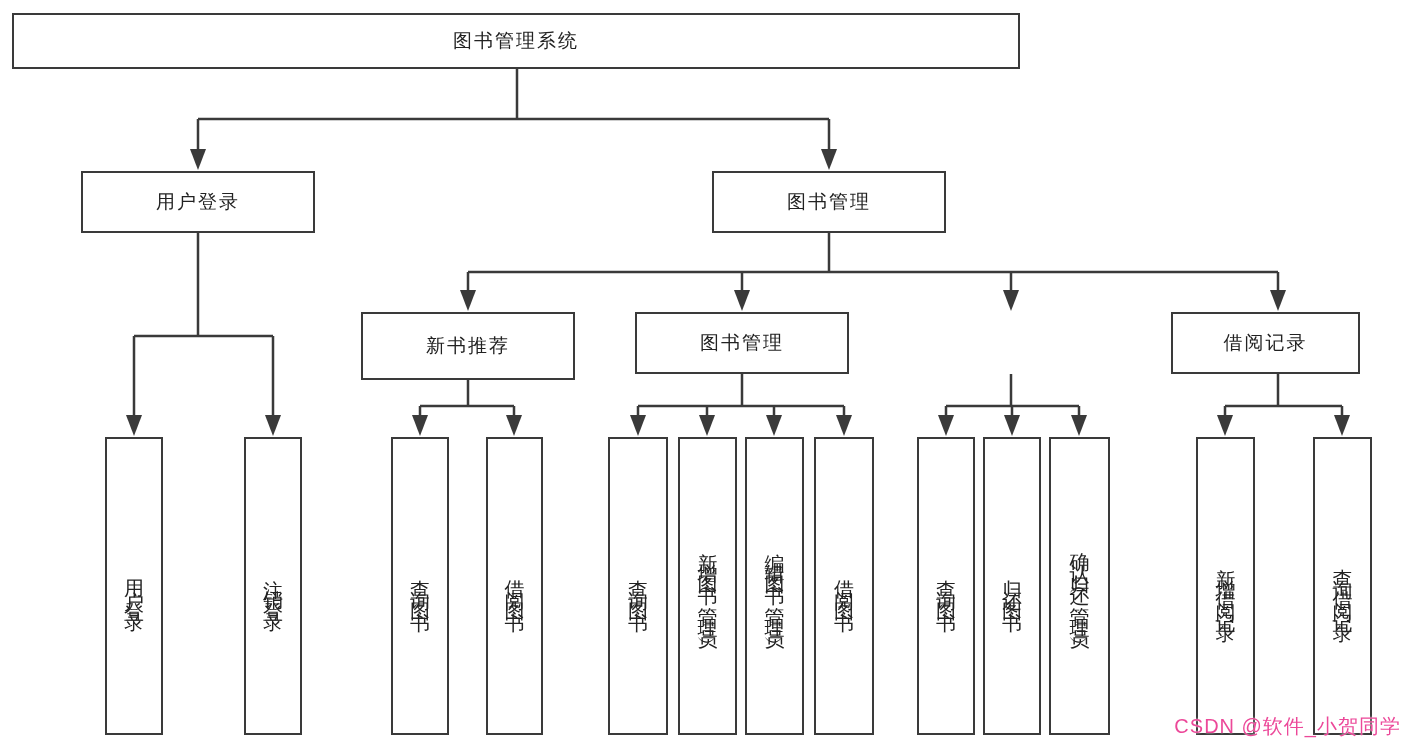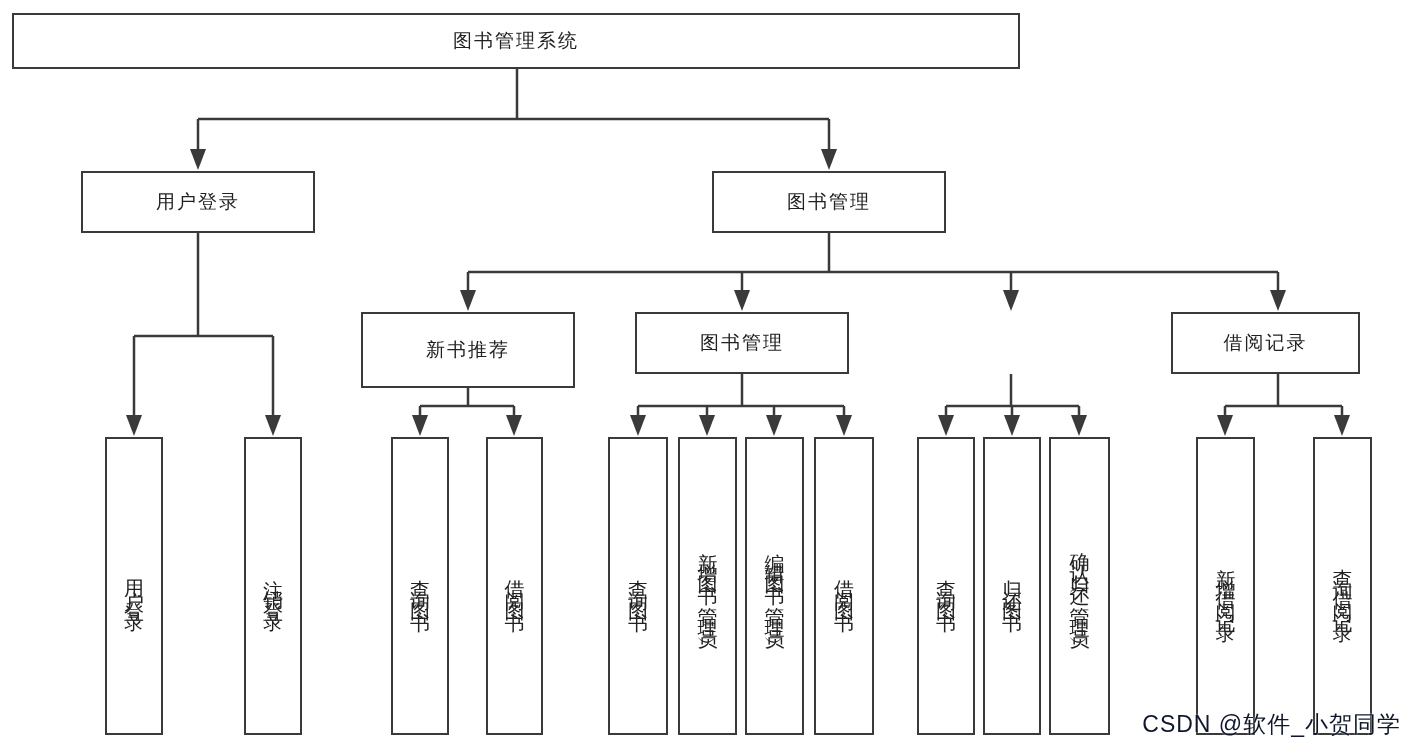--- a/index.html
+++ b/index.html
@@ -16,21 +16,21 @@
   }
   .node.h { font-size:19px; letter-spacing:2px; }
   .node.root { border-width:2px; }
   .node.leaf { font-size:20px; }
   .node.leaf .vtext {
     writing-mode:vertical-rl; text-orientation:mixed;
     letter-spacing:11px; line-height:1.05; white-space:nowrap;
   }
   .watermark {
     position:absolute; right:4px; bottom:7px; z-index:3;
-    font-size:23px; color:#0f172a; letter-spacing:1px;
+    font-size:20px; color:#ec4899; letter-spacing:1px;
     text-shadow:0 0 2px #ffffff;
   }
 </style>
 </head>
 <body>
 
 <div class="canvas">
 
   <svg class="wires" width="1405" height="747">
       <path d="M 517 69 V 119 M 198 119 H 829 M 198 119 V 155 M 829 119 V 155" fill="none" stroke="#3a3a3a" stroke-width="2.5"></path>
@@ -59,21 +59,21 @@
       <path d="M 1278 374 V 406 M 1225 406 H 1342 M 1225 406 V 421 M 1342 406 V 421" fill="none" stroke="#3a3a3a" stroke-width="2.5"></path>
       <polygon points="1217,415 1233,415 1225,436" fill="#3a3a3a"></polygon>
       <polygon points="1334,415 1350,415 1342,436" fill="#3a3a3a"></polygon>
     </svg>
 
   <div class="node h root" style="left:12px;top:13px;width:1008px;height:56px">图书管理系统</div>
 
   <div class="node h" style="left:81px;top:171px;width:234px;height:62px">用户登录</div>
   <div class="node h" style="left:712px;top:171px;width:234px;height:62px">图书管理</div>
 
-  <div class="node h" style="left:361px;top:312px;width:214px;height:76px">新书推荐</div>
+  <div class="node h" style="left:361px;top:312px;width:214px;height:68px">新书推荐</div>
   <div class="node h" style="left:635px;top:312px;width:214px;height:62px">图书管理</div>
   <div class="node h" style="left:1171px;top:312px;width:189px;height:62px">借阅记录</div>
 
   <div class="node leaf" style="left:105px;top:437px;width:58px;height:298px">
     <span class="vtext">用户登录</span>
   </div>
   <div class="node leaf" style="left:244px;top:437px;width:58px;height:298px">
     <span class="vtext">注销登录</span>
   </div>
 

